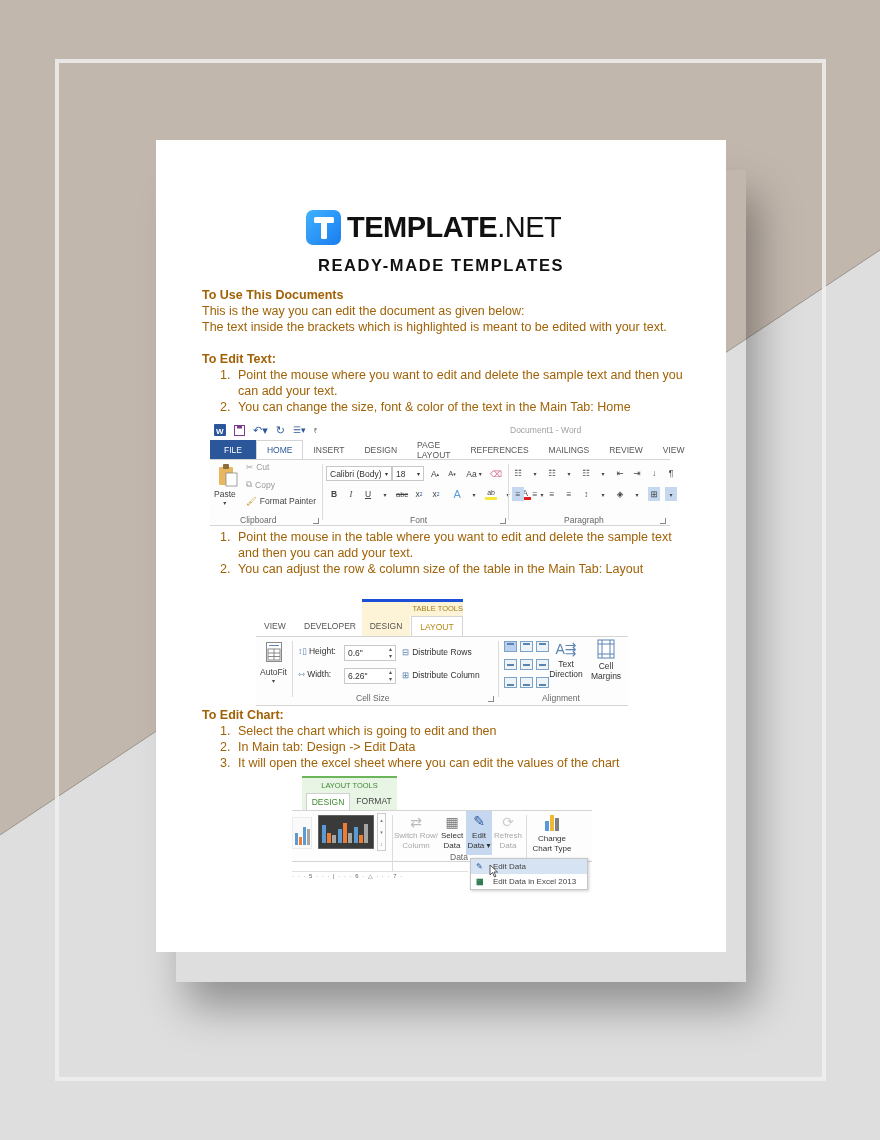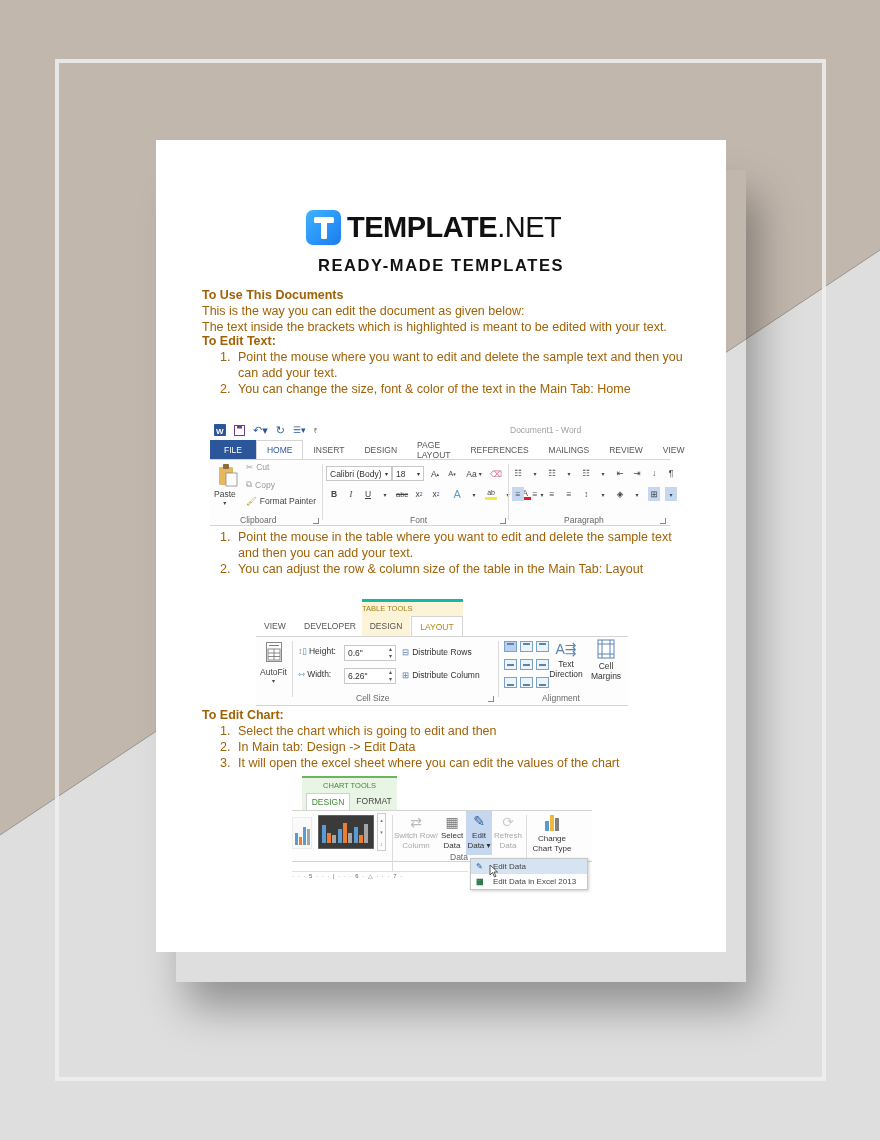--- a/index.html
+++ b/index.html
@@ -53,22 +53,22 @@
   .vsep { position: absolute; top: 4px; width: 1px; height: 56px; background: #dcdcdc; }
   .launcher { position: absolute; width: 6px; height: 6px; border-right: 1px solid #888; border-bottom: 1px solid #888; }
 
   .btn-row { position: absolute; display: flex; align-items: center; font-size: 8.5px; white-space: nowrap; }
   .mini { display: inline-flex; align-items: center; justify-content: center; min-width: 12px; height: 14px; margin-right: 5px; font-size: 8.5px; color: #444; }
   .combo { height: 15px; border: 1px solid #c8c8c8; display: inline-flex; align-items: center; padding: 0 3px; font-size: 8.5px; color: #333; background: #fff; }
   .sel { background: #c5d8ef; }
 
   
   .rb2 { left: 100px; top: 458px; width: 372px; height: 108px; }
-  .rb2 .ctx { position: absolute; left: 106px; top: 1px; width: 101px; height: 17px; background: #fdf3d6; border-top: 3px solid #14b8a6;
-    font-size: 7.5px; color: #a07d18; text-align: left; line-height: 14px; }
+  .rb2 .ctx { position: absolute; left: 106px; top: 1px; width: 101px; height: 17px; background: #fdf3d6; border-top: 3px solid #1d4ed8;
+    font-size: 7.5px; color: #a07d18; text-align: right; line-height: 14px; }
   .rb2 .tabs { position: absolute; left: 0; top: 18px; width: 372px; height: 20px; font-size: 8.5px; }
   .rb2 .tab { position: absolute; top: 0; height: 20px; line-height: 20px; color: #555; }
   .rb2 .tab.design { background: #fdf3d6; }
   .rb2 .tab.layout { border: 1px solid #d4d4d4; border-bottom: none; background: #fff; color: #b5890f; }
   .rb2 .body { position: absolute; left: 0; top: 38px; width: 372px; height: 70px; border-top: 1px solid #d4d4d4; border-bottom: 1px solid #d4d4d4; background: #fdfdfd; }
   .spin { position: absolute; width: 52px; height: 16px; border: 1px solid #c8c8c8; background: #fff; font-size: 8.5px; padding-left: 3px; line-height: 14px; color: #333; }
   .spin .arr { position: absolute; right: 3px; top: 0; font-size: 6px; line-height: 7px; color: #555; }
   .align-grid { position: absolute; left: 248px; top: 4px; display: grid; grid-template-columns: repeat(3, 13px); grid-template-rows: repeat(3, 11px); gap: 7px 3px; }
   .align-cell { width: 13px; height: 11px; border: 1px solid #7aa3c9; background: #eef3f8; position: relative; }
   .align-cell::after { content: ""; position: absolute; left: 2px; right: 2px; height: 2px; background: #5b84b0; }
@@ -113,21 +113,21 @@
     <div class="logo-word"><b>TEMPLATE</b><span>.NET</span></div>
   </div>
   <div class="tagline">READY-MADE TEMPLATES</div>
 
   <div class="text" style="top:147px;">
     <h3>To Use This Documents</h3>
     <p>This is the way you can edit the document as given below:</p>
     <p>The text inside the brackets which is highlighted is meant to be edited with your text.</p>
   </div>
 
-  <div class="text" style="top:193px;">
+  <div class="text" style="top:211px;">
     <h3>To Edit Text:</h3>
     <ol>
       <li><span class="num">1.</span><span>Point the mouse where you want to edit and delete the sample text and then you can add your text.</span></li>
       <li><span class="num">2.</span><span>You can change the size, font &amp; color of the text in the Main Tab: Home</span></li>
     </ol>
   </div>
 
   <div class="rb rb1">
     <div class="qat">
       <svg width="12" height="12">
@@ -334,21 +334,21 @@
   <div class="text" style="top:567px;">
     <h3>To Edit Chart:</h3>
     <ol>
       <li><span class="num">1.</span><span>Select the chart which is going to edit and then</span></li>
       <li><span class="num">2.</span><span>In Main tab: Design -&gt; Edit Data</span></li>
       <li><span class="num">3.</span><span>It will open the excel sheet where you can edit the values of the chart</span></li>
     </ol>
   </div>
 
   <div class="rb rb3">
-    <div class="ctx">CHART TOOLS</div>
+    <div class="ctx">LAYOUT TOOLS</div>
     <div class="tabs">
       <div class="tab design">DESIGN</div>
       <div class="tab format">FORMAT</div>
     </div>
     <div class="body">
 
       <svg style="position:absolute;left:0;top:6px;" width="20" height="32">
           <rect x="0" y="0" width="20" height="32" fill="#fafafa" stroke="#ddd"></rect>
           <rect x="3" y="16" width="3" height="12" fill="#5b9bd5"></rect>
           <rect x="7" y="20" width="3" height="8" fill="#ed7d31"></rect>

